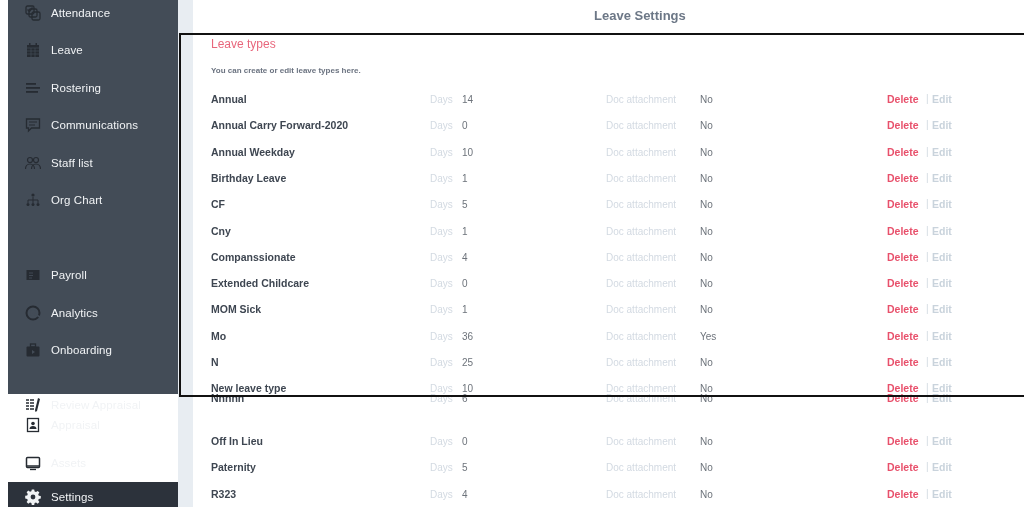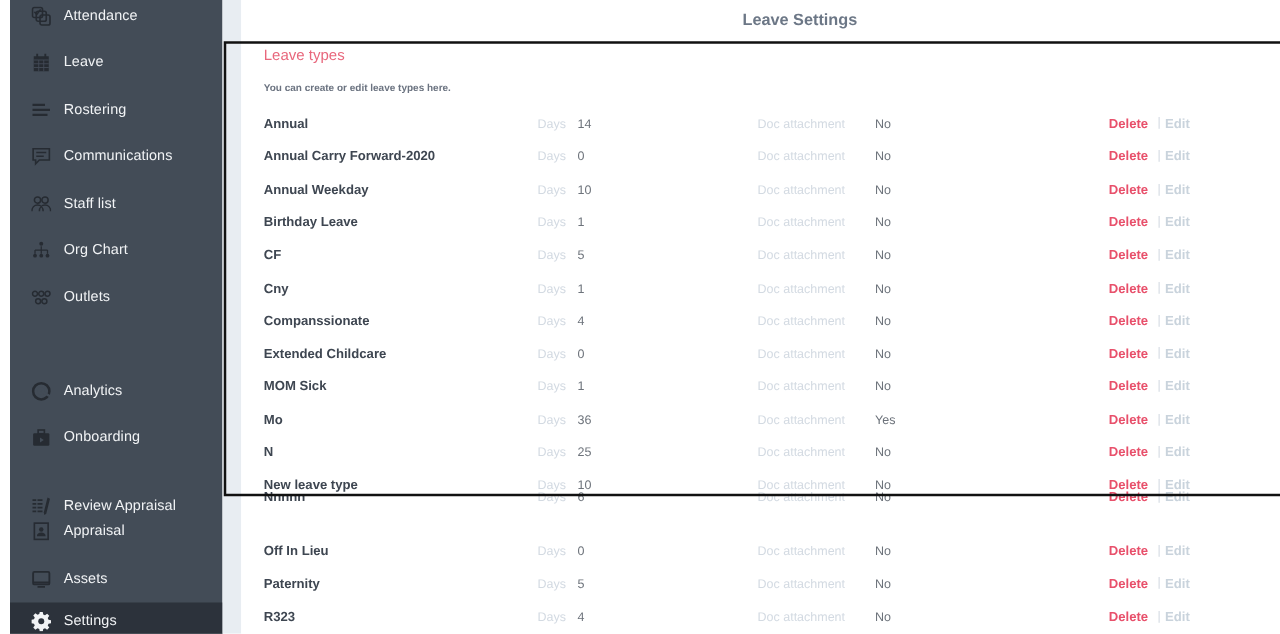--- a/index.html
+++ b/index.html
@@ -2,21 +2,21 @@
 <html><head>
   <meta charset="utf-8">
   <style>
     html, body { margin: 0; padding: 0; }
     body {
       width: 1024px; height: 507px; overflow: hidden; position: relative;
       background: #ffffff;
       font-family: "Liberation Sans", sans-serif;
     }
     .sidebar {
-      position: absolute; left: 8px; top: 0; width: 170px; height: 507px;
+      position: absolute; left: 8px; top: 0; width: 170px; height: 394px;
       background: #434c57;
     }
     .sidebar-item {
       position: absolute; left: 0; width: 170px; height: 37px;
       display: flex; align-items: center;
       color: #f1f3f5; font-size: 11.5px; cursor: pointer;
     }
     .sidebar-item.active { background: #2c323b; }
     .sidebar-item .icon {
       width: 20px; height: 20px; margin-left: 15px; margin-right: 8px;
@@ -123,31 +123,28 @@
         <svg viewBox="0 0 16 16">
           <circle cx="8" cy="3" r="1.6" fill="#262b32"></circle>
           <path d="M8 5v3M3 8h10M3 8v3M8 8v3M13 8v3" stroke="#262b32" stroke-width="1"></path>
           <circle cx="3" cy="12.5" r="1.5" fill="#262b32"></circle>
           <circle cx="8" cy="12.5" r="1.5" fill="#262b32"></circle>
           <circle cx="13" cy="12.5" r="1.5" fill="#262b32"></circle>
         </svg>
       </span>
       <span class="label">Org Chart</span>
     </div>
-    <div class="sidebar-item" style="top: 219px;">
-      <span class="icon">
-        <svg viewBox="0 0 16 16">
-          <circle cx="3" cy="5" r="2" fill="none" stroke="#262b32" stroke-width="1.2"></circle>
-          <circle cx="8" cy="5" r="2" fill="none" stroke="#262b32" stroke-width="1.2"></circle>
-          <circle cx="13" cy="5" r="2" fill="none" stroke="#262b32" stroke-width="1.2"></circle>
-          <circle cx="5.5" cy="11" r="2" fill="none" stroke="#262b32" stroke-width="1.2"></circle>
-          <circle cx="10.5" cy="11" r="2" fill="none" stroke="#262b32" stroke-width="1.2"></circle>
-        </svg>
-      </span>
-      <span class="label">Outlets</span>
+    <div class="sidebar-item" style="top: 256px;">
+      <span class="icon">
+        <svg viewBox="0 0 16 16">
+          <rect x="1.5" y="3" width="13" height="10" fill="#262b32"></rect>
+          <path d="M4 6h4M4 8.5h4M4 11h3" stroke="#434c57" stroke-width="0.9"></path>
+        </svg>
+      </span>
+      <span class="label">Payroll</span>
     </div>
     <div class="sidebar-item" style="top: 294px;">
       <span class="icon">
         <svg viewBox="0 0 16 16">
           <circle cx="8" cy="8" r="6.5" fill="none" stroke="#262b32" stroke-width="2"></circle>
           <circle cx="8" cy="8" r="3" fill="#434c57"></circle>
           <path d="M8 8L15 12" stroke="#434c57" stroke-width="2"></path>
         </svg>
       </span>
       <span class="label">Analytics</span>

